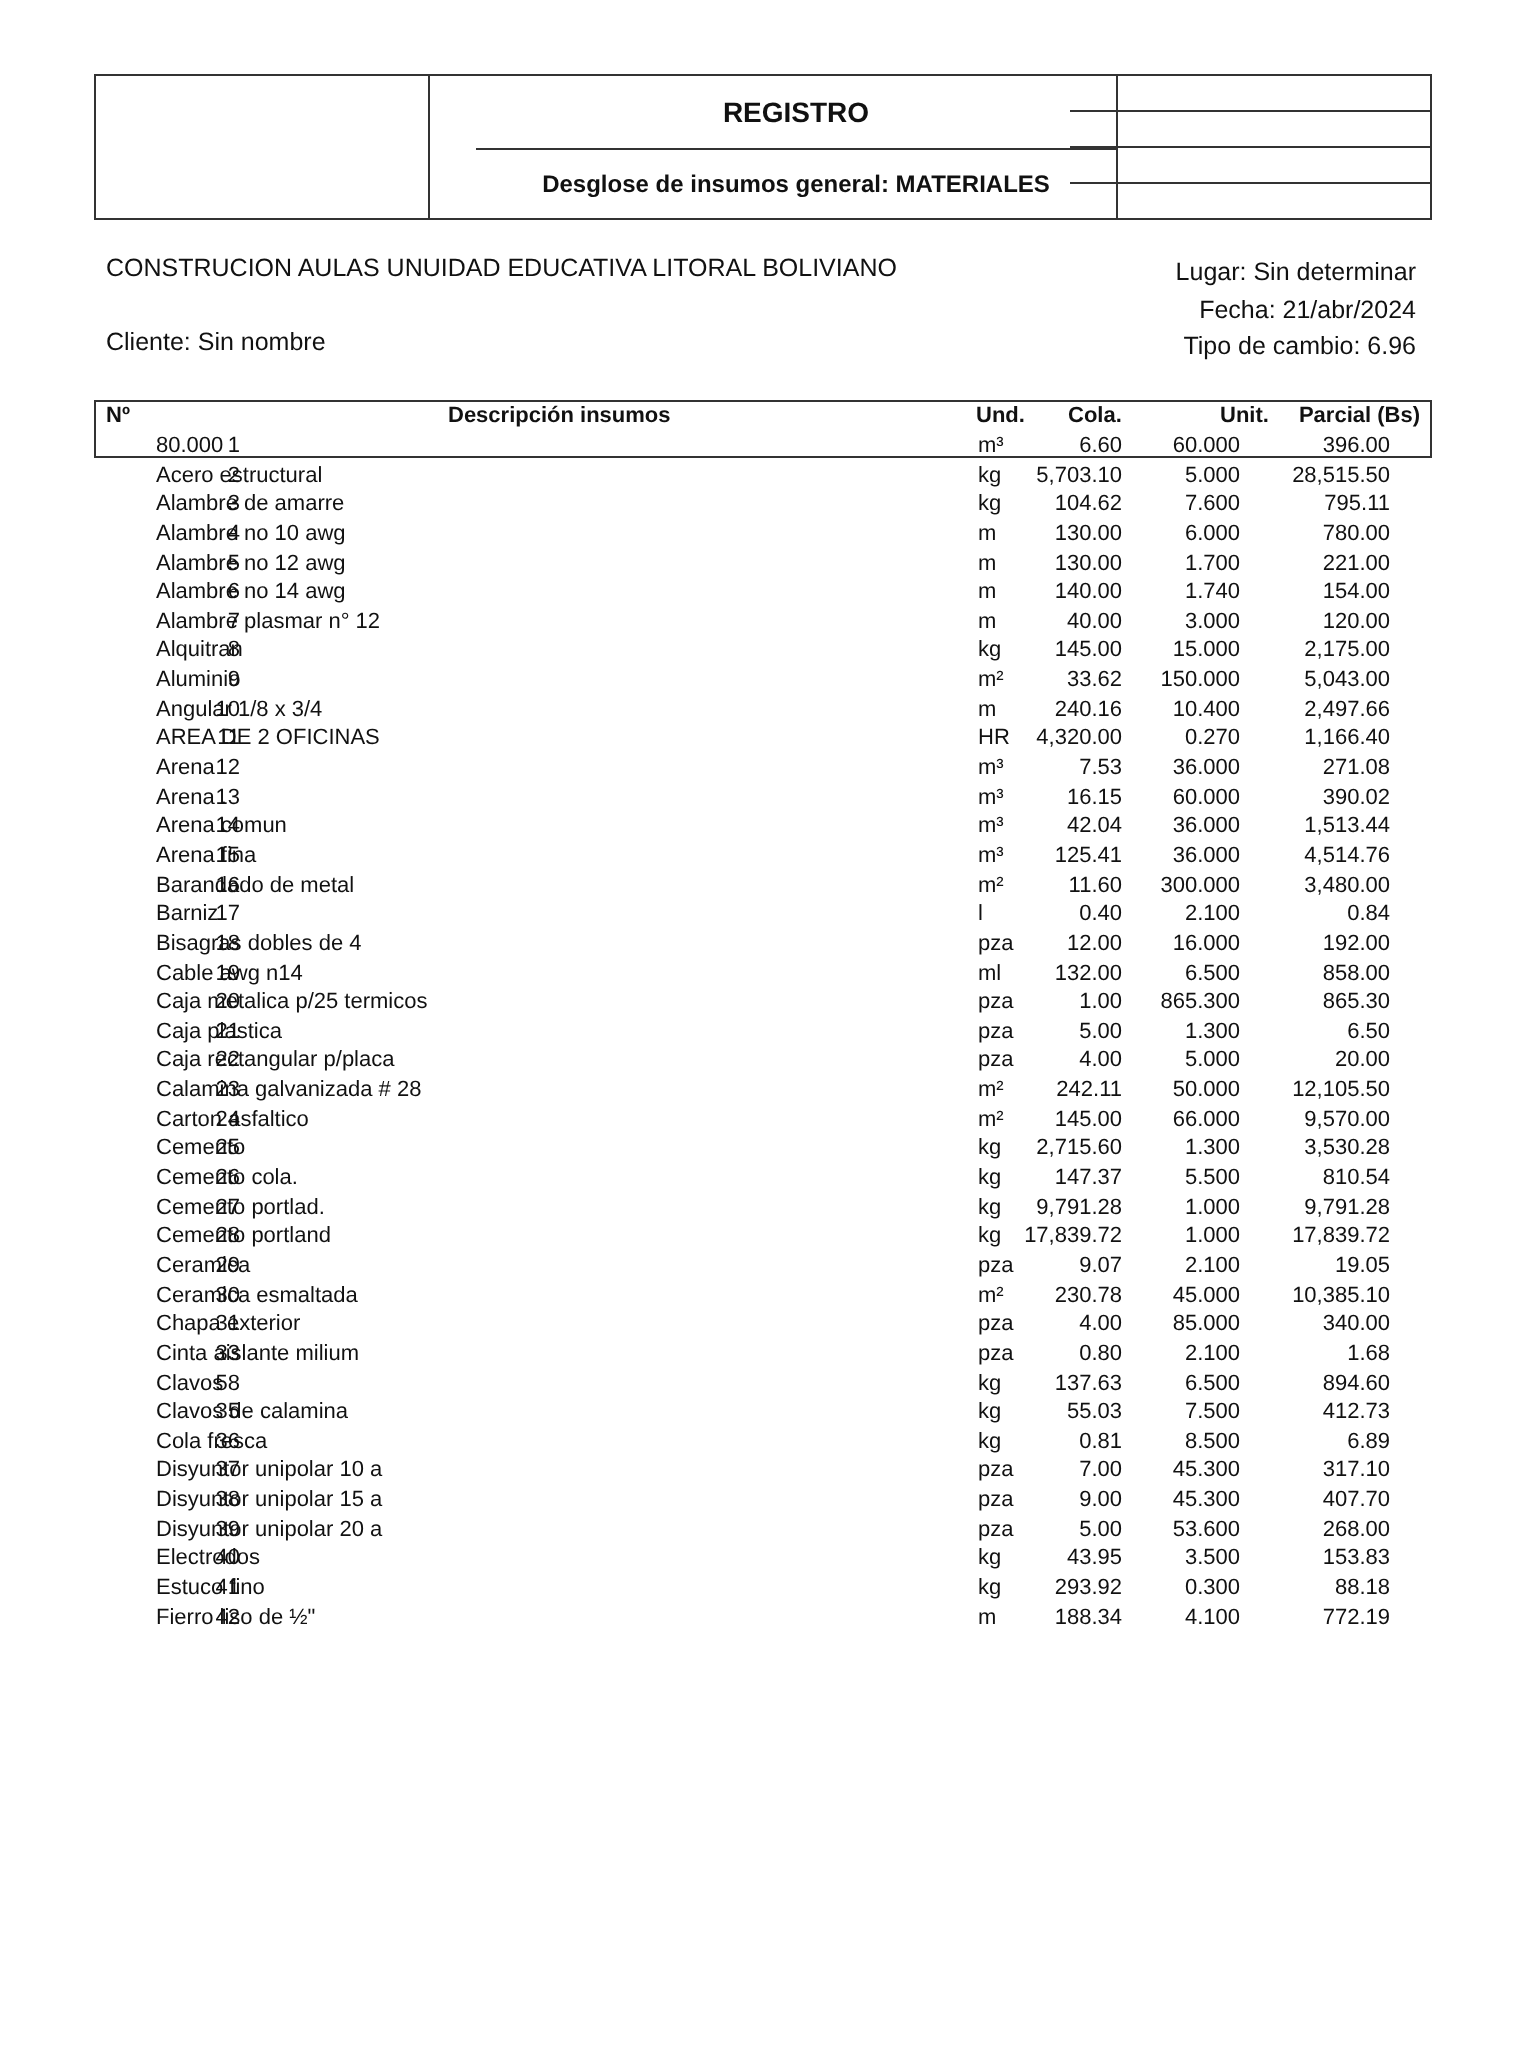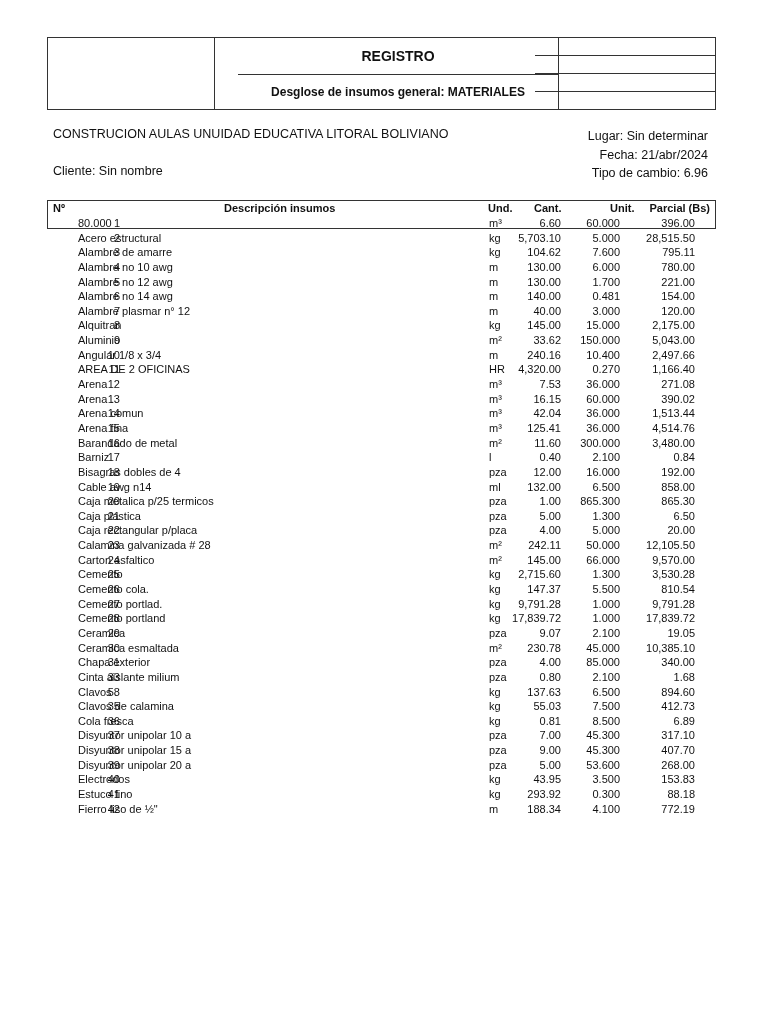--- a/index.html
+++ b/index.html
@@ -66,21 +66,21 @@
 <div class="meta">
   <div>Lugar: Sin determinar</div>
   <div>Fecha: 21/abr/2024</div>
   <div>Tipo de cambio: 6.96</div>
 </div>
 
 <div class="tbl-head">
   <span style="left:5px;">Nº</span>
   <span style="left:176px;">Descripción insumos</span>
   <span style="left:440px;">Und.</span>
-  <span style="left:486px;">Cant.</span>
+  <span style="left:486px;">Cola.</span>
   <span style="left:562px;">Unit.</span>
   <span style="right:5px;">Parcial (Bs)</span>
 </div>
 
 <div class="rows" id="rows">
     <div class="row">
       <span class="c-n">1</span>
       <span class="c-d">80.000</span>
       <span class="c-u">m³</span>
       <span class="c-c">6.60</span>
@@ -117,21 +117,21 @@
       <span class="c-u">m</span>
       <span class="c-c">130.00</span>
       <span class="c-p">1.700</span>
       <span class="c-t">221.00</span>
     </div>
     <div class="row">
       <span class="c-n">6</span>
       <span class="c-d">Alambre no 14 awg</span>
       <span class="c-u">m</span>
       <span class="c-c">140.00</span>
-      <span class="c-p">0.481</span>
+      <span class="c-p">1.740</span>
       <span class="c-t">154.00</span>
     </div>
     <div class="row">
       <span class="c-n">7</span>
       <span class="c-d">Alambre plasmar n° 12</span>
       <span class="c-u">m</span>
       <span class="c-c">40.00</span>
       <span class="c-p">3.000</span>
       <span class="c-t">120.00</span>
     </div>

